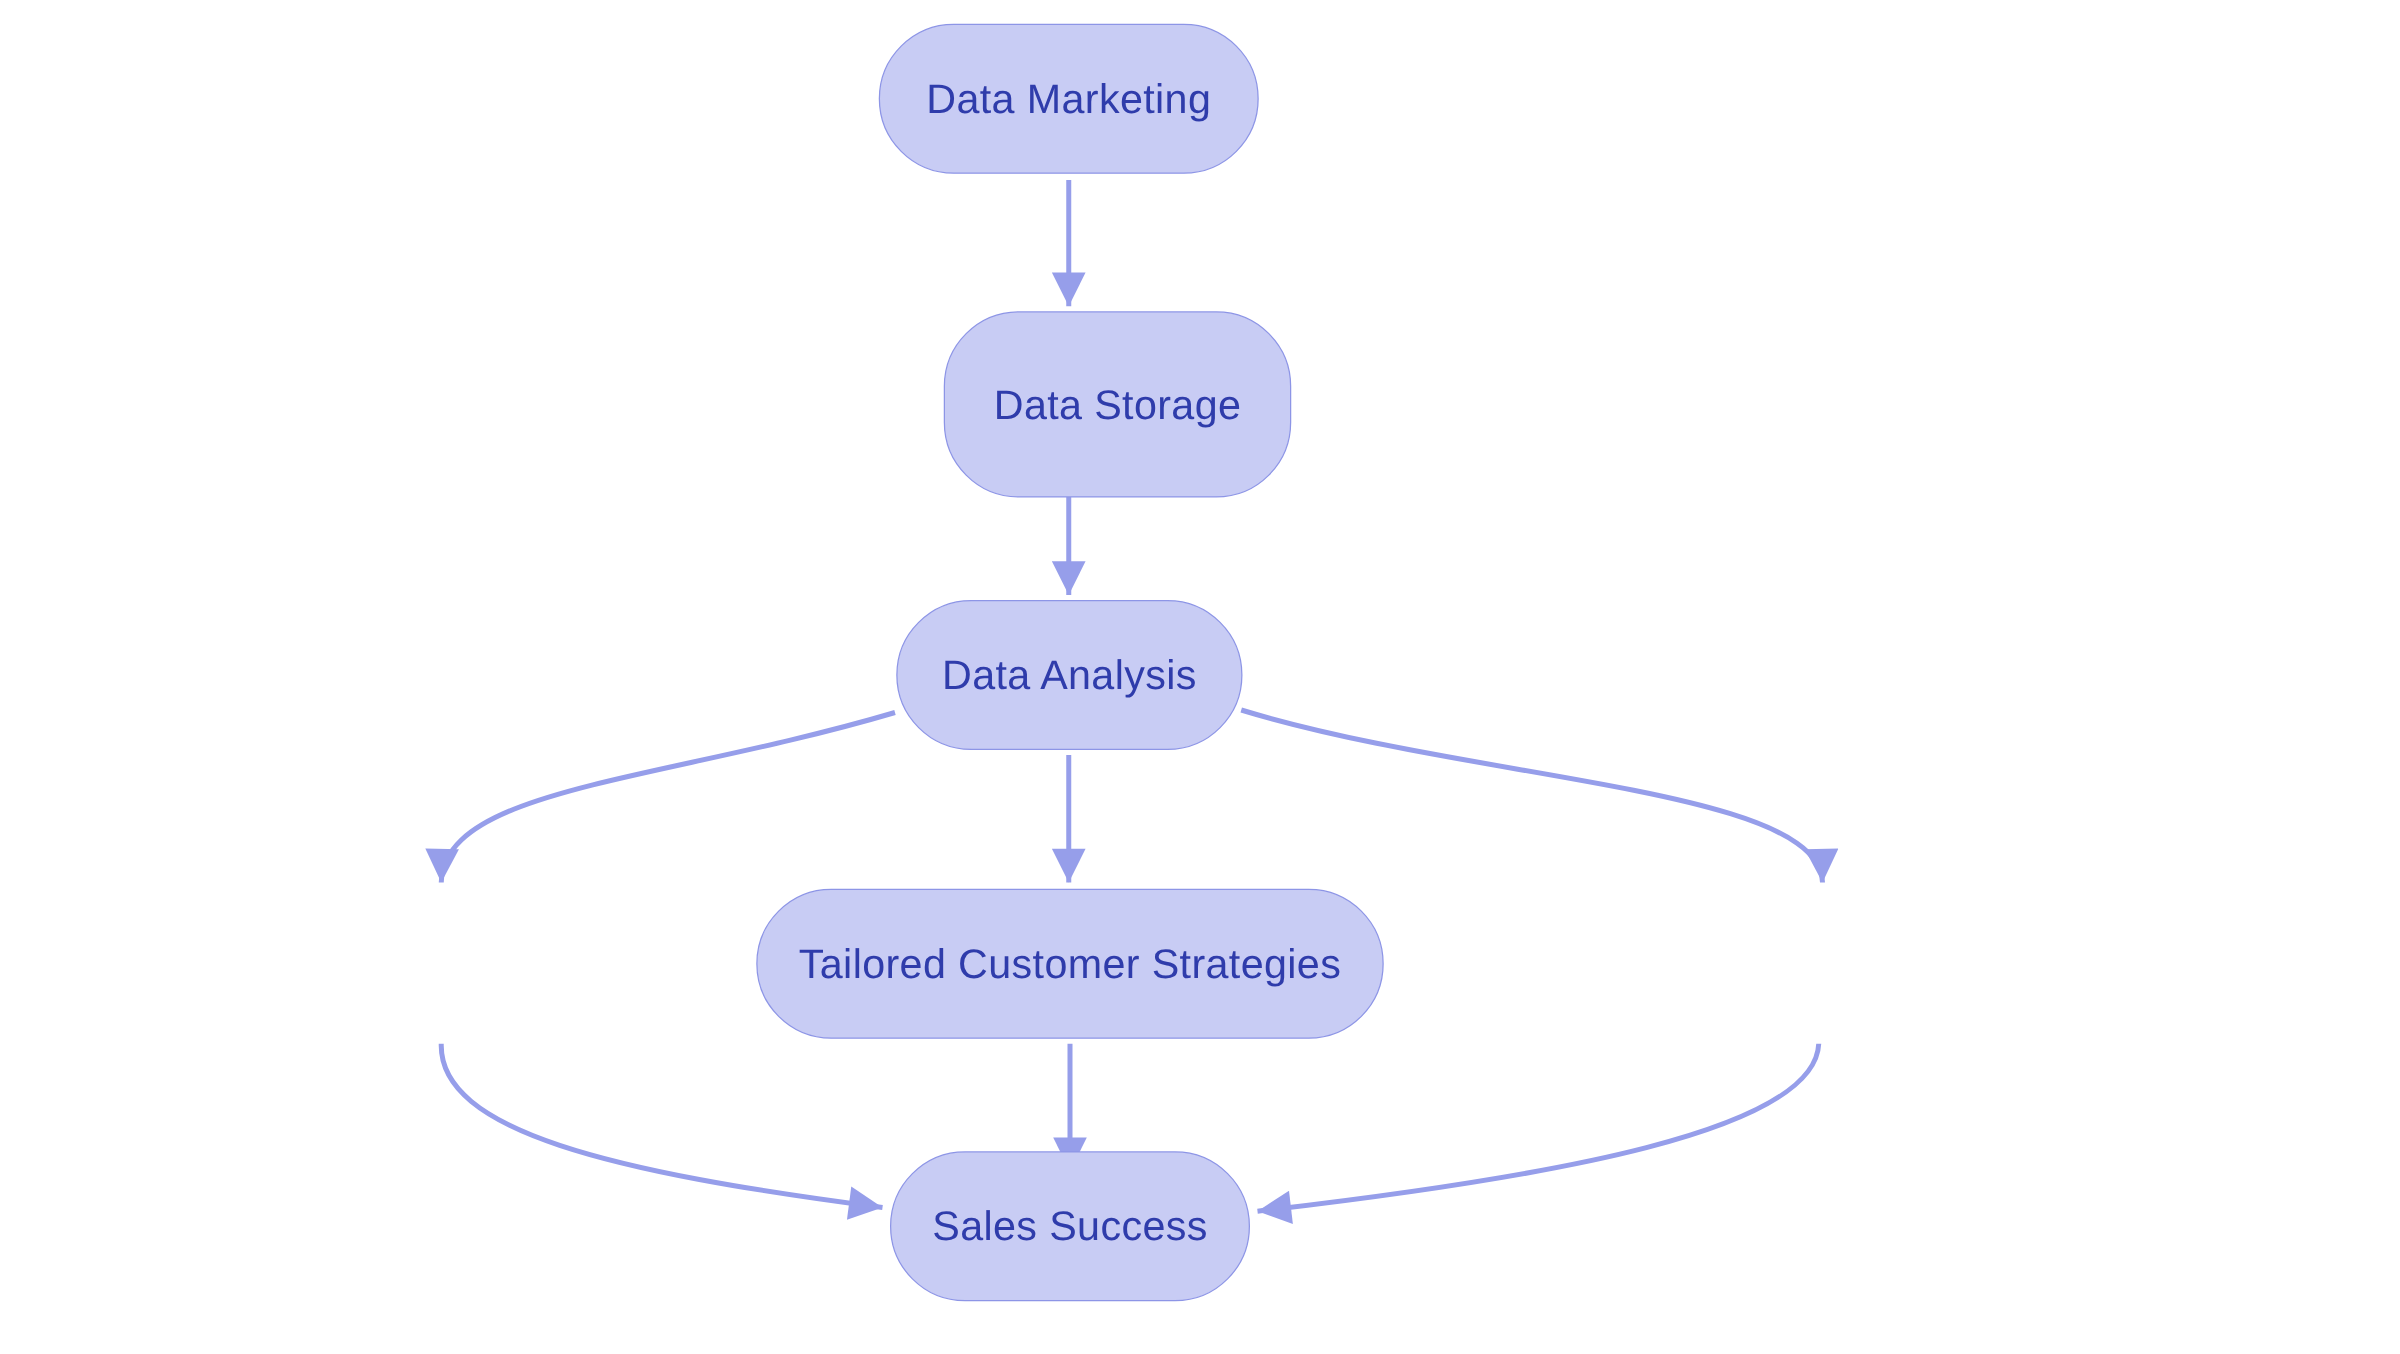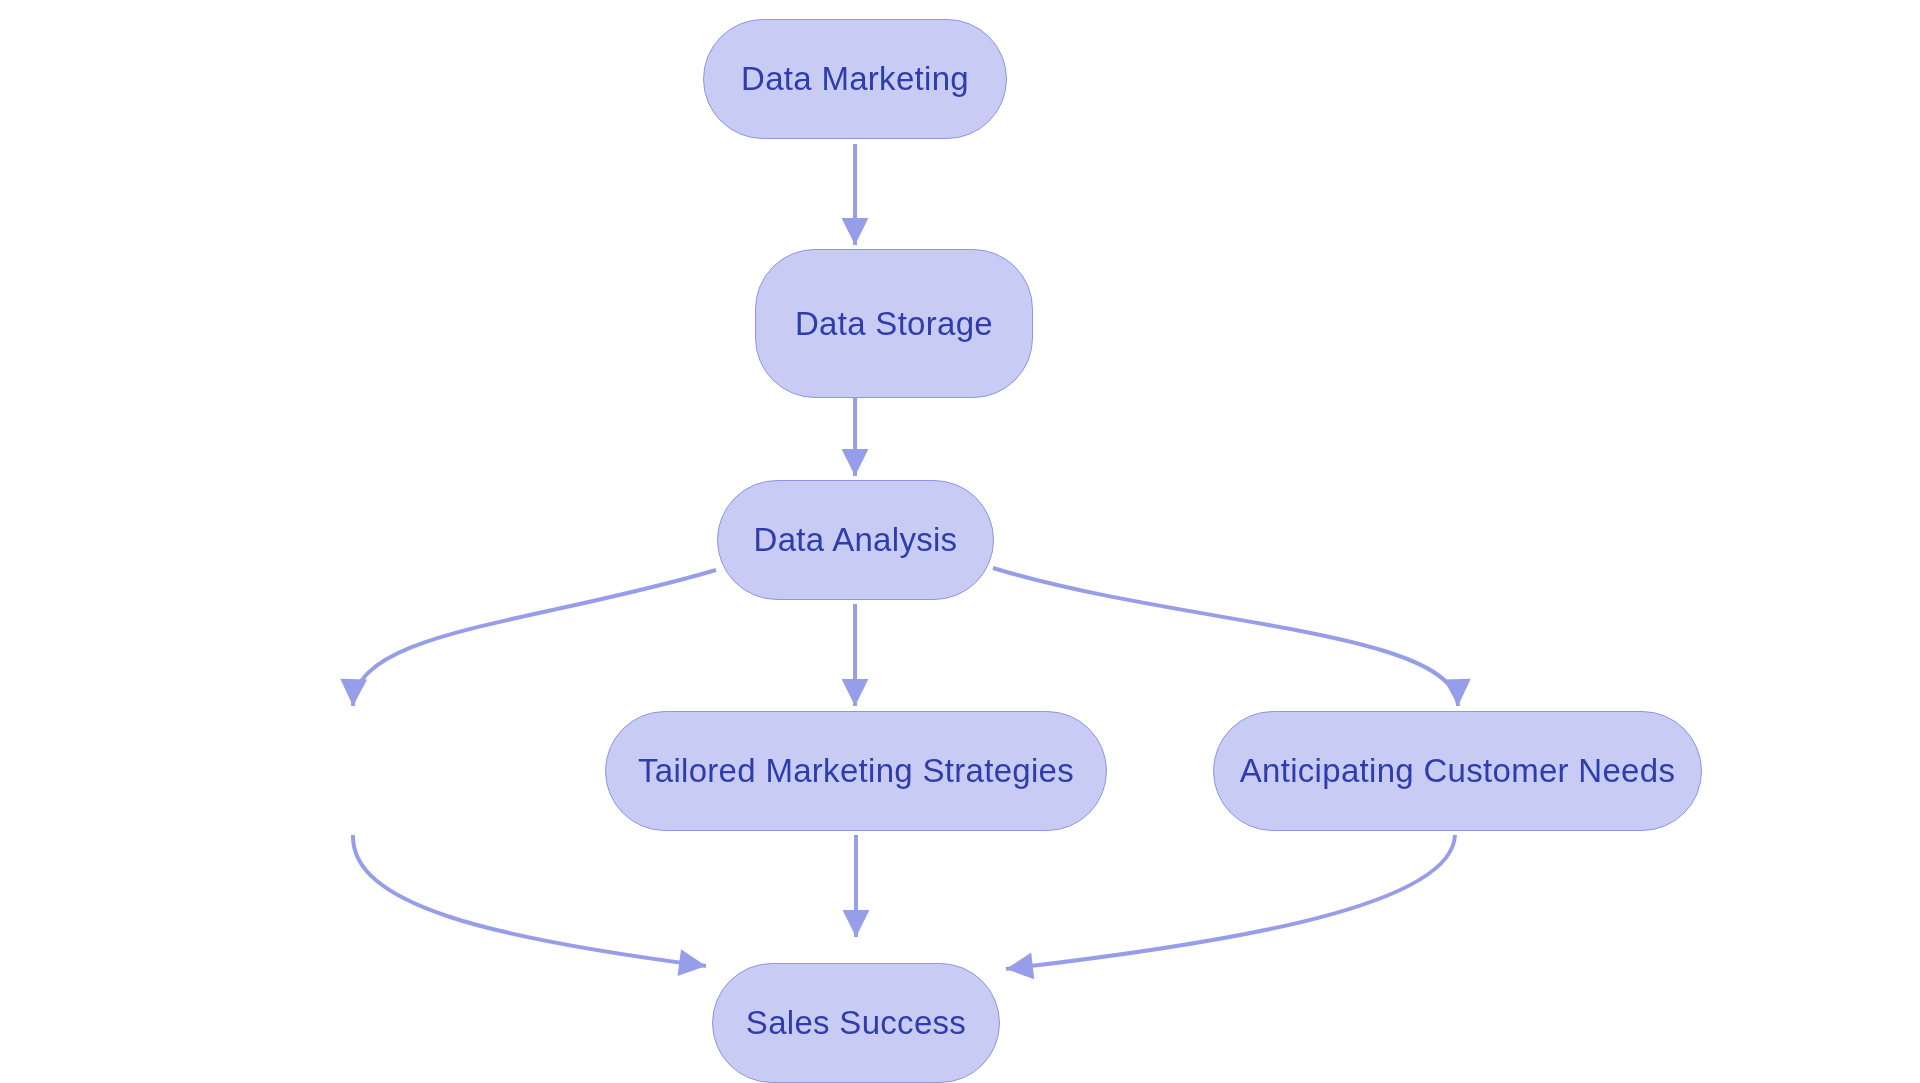--- a/index.html
+++ b/index.html
@@ -49,21 +49,21 @@
     white-space: nowrap;
     text-align: center;
   }
   
   #n-data-collection { left: 703px;  top: 19px;  width: 304px; height: 120px; }
   #n-data-storage    { left: 755px;  top: 249px; width: 278px; height: 149px; }
   #n-data-analysis   { left: 717px;  top: 480px; width: 277px; height: 120px; }
   #n-segmentation    { left: 210px;  top: 711px; width: 290px; height: 120px; }
   #n-tailored        { left: 605px;  top: 711px; width: 502px; height: 120px; }
   #n-anticipating    { left: 1213px; top: 711px; width: 489px; height: 120px; }
-  #n-sales-success   { left: 712px;  top: 963px; width: 288px; height: 120px; }
+  #n-sales-success   { left: 712px;  top: 921px; width: 288px; height: 120px; }
 </style>
 </head>
 <body>
 
 <div class="canvas">
 
   <svg class="edges" width="1920" height="1083" viewBox="0 0 1920 1083">
     <defs>
       <marker id="arrow" viewBox="0 0 14 13" refX="14" refY="6.5" markerWidth="29" markerHeight="27" markerUnits="userSpaceOnUse" orient="auto-start-reverse">
         <path d="M1 0 L14 6.5 L1 13 Z"></path>
@@ -87,24 +87,21 @@
   <div class="node" id="n-data-storage">
     <span>Data Storage</span>
   </div>
 
   <div class="node" id="n-data-analysis">
     <span>Data Analysis</span>
   </div>
 
 
   <div class="node" id="n-tailored">
-    <span>Tailored Marketing Strategies</span>
+    <span>Tailored Customer Strategies</span>
   </div>
 
-  <div class="node" id="n-anticipating">
-    <span>Anticipating Customer Needs</span>
-  </div>
 
   <div class="node" id="n-sales-success">
     <span>Sales Success</span>
   </div>
 
 </div>
 
 </body></html>

